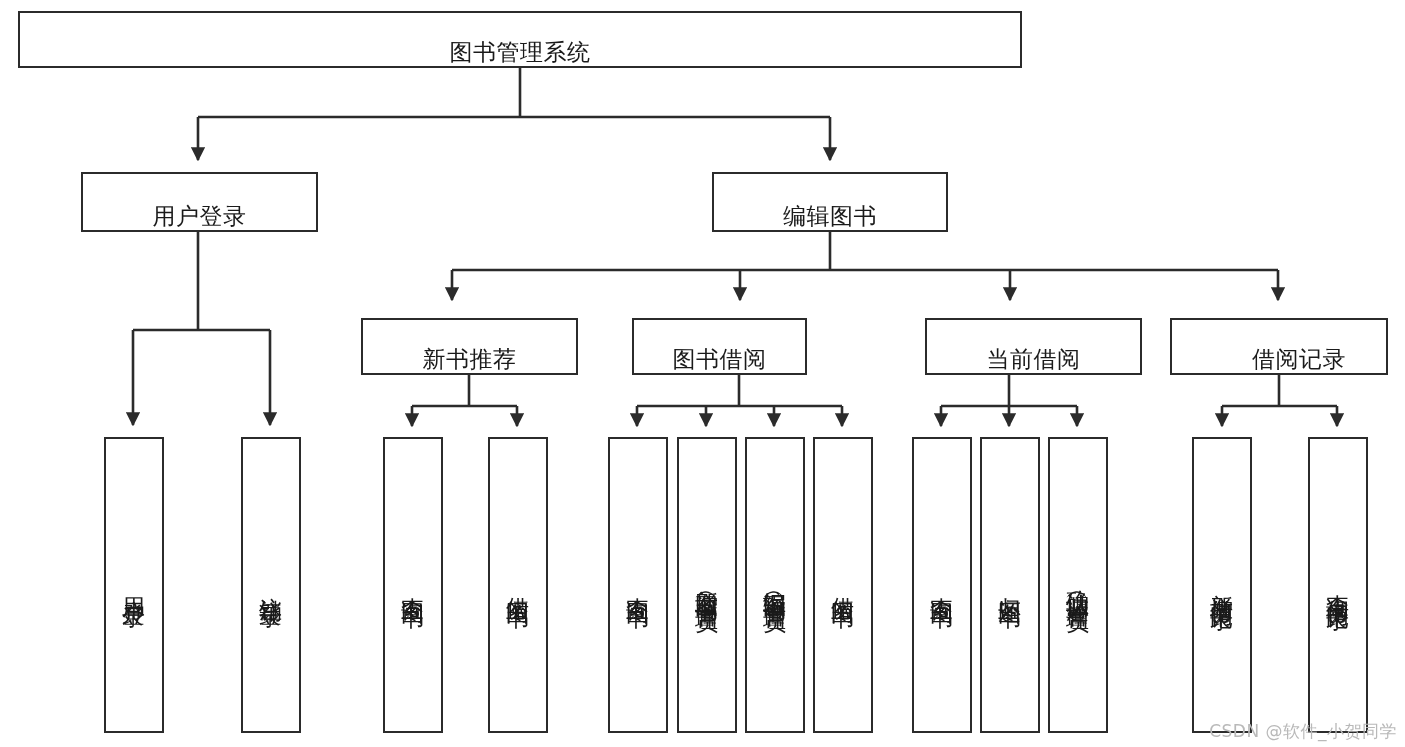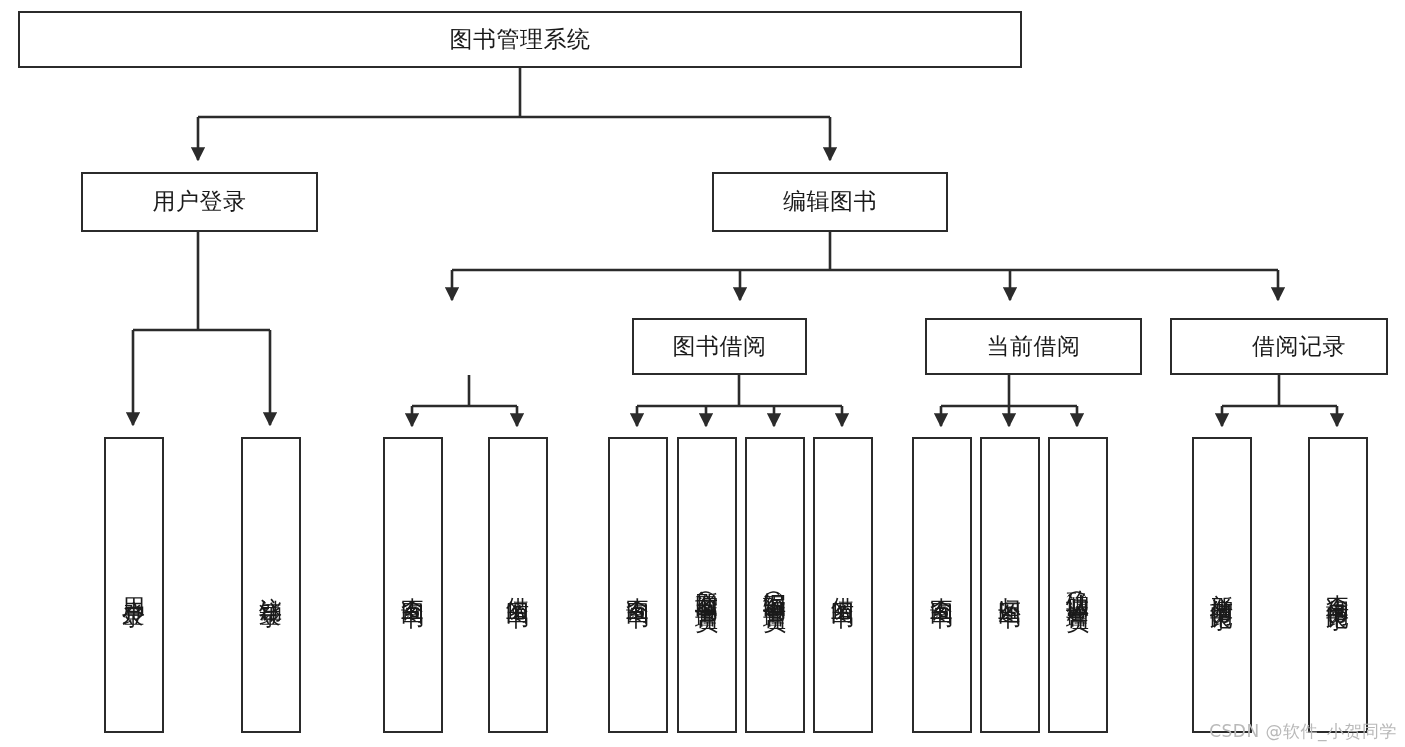--- a/index.html
+++ b/index.html
@@ -23,21 +23,21 @@
     top: 0;
     width: 1405px;
     height: 747px;
   }
   .node {
     position: absolute;
     box-sizing: border-box;
     background: #ffffff;
     border: 2px solid #2b2b2b;
     display: flex;
-    align-items: center;
+    align-items: flex-end;
     justify-content: center;
     z-index: 2;
   }
   .node-label {
     color: #1a1a1a;
     letter-spacing: 0.5px;
     line-height: 1.18;
     white-space: nowrap;
   }
   .node.horizontal .node-label {
@@ -127,20 +127,23 @@
     <span class="node-label">图书管理系统</span>
   </div>
 
   <div class="node horizontal" style="left:81px; top:172px; width:237px; height:60px;">
     <span class="node-label">用户登录</span>
   </div>
   <div class="node horizontal" style="left:712px; top:172px; width:236px; height:60px;">
     <span class="node-label">编辑图书</span>
   </div>
 
+  <div class="node horizontal" style="left:361px; top:318px; width:217px; height:57px;">
+    <span class="node-label">新书推荐</span>
+  </div>
   <div class="node horizontal" style="left:632px; top:318px; width:175px; height:57px;">
     <span class="node-label">图书借阅</span>
   </div>
   <div class="node horizontal" style="left:901px; top:318px; width:217px; height:57px;margin-left:24px;">
     <span class="node-label">当前借阅</span>
   </div>
   <div class="node horizontal" style="left:1170px; top:318px; width:218px; height:57px;padding-left:40px;">
     <span class="node-label">借阅记录</span>
   </div>
 

